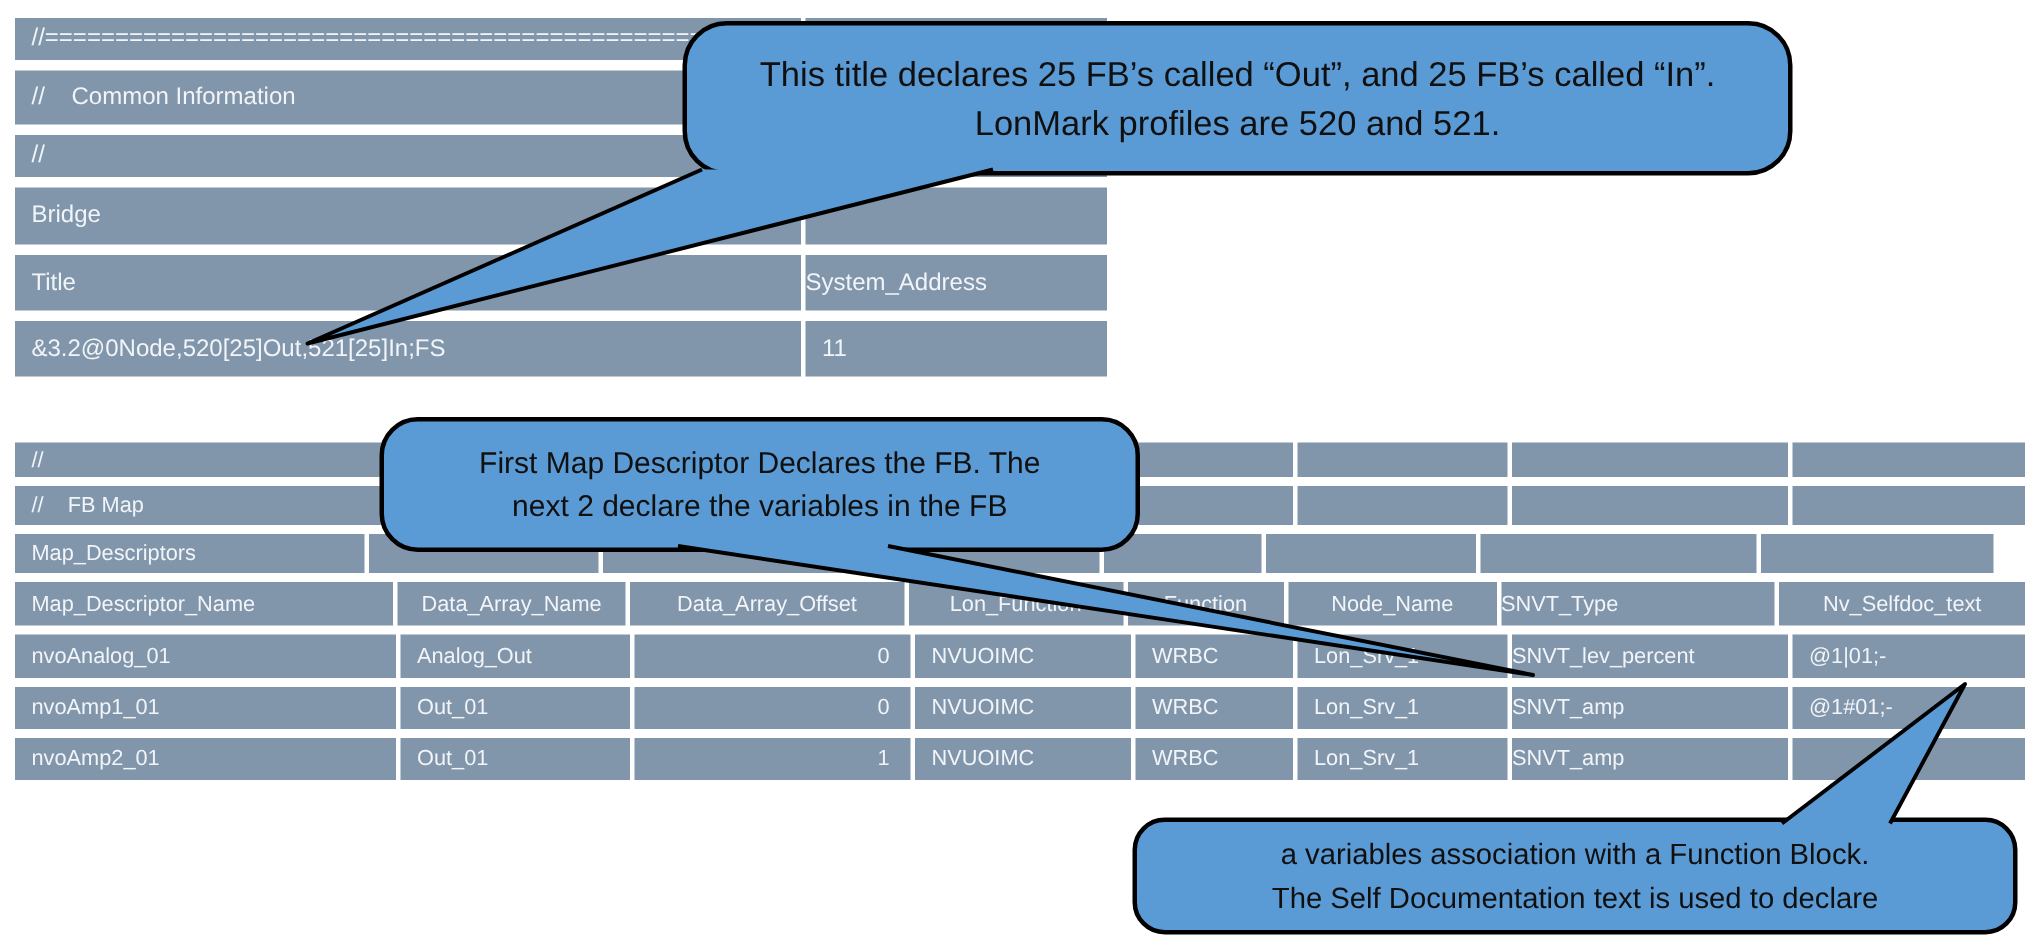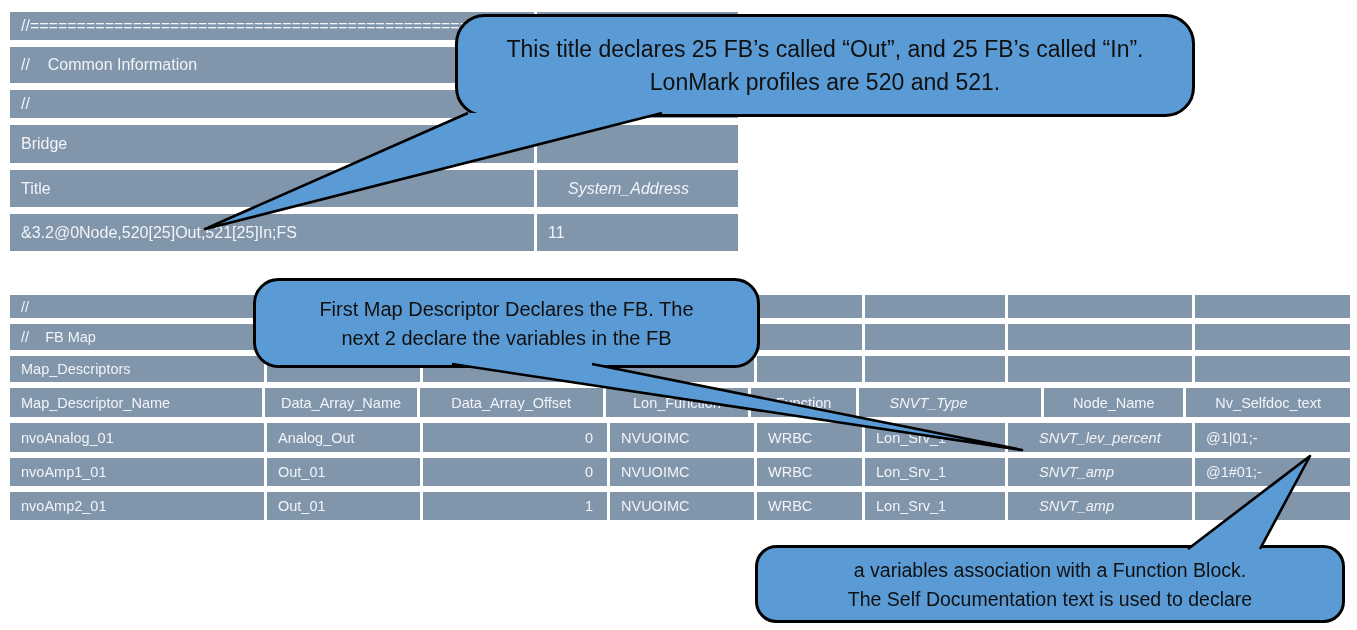--- a/index.html
+++ b/index.html
@@ -6,21 +6,21 @@
   .stage{position:relative;width:1357px;height:630px;background:#ffffff;overflow:hidden;
          font-family:"Liberation Sans", sans-serif;}
   .tbl{position:absolute;}
   .trow{position:absolute;left:0;display:flex;gap:3px;width:100%;}
   .cell{background:#8195AB;color:#F1F4F8;display:flex;align-items:center;
         overflow:hidden;white-space:pre;box-sizing:border-box;padding-left:11px;}
   .t1 .cell{font-size:16px;}
   .t2 .cell{font-size:14.5px;}
   .cell.center{justify-content:center;padding-left:0;}
   .cell.right{justify-content:flex-end;padding-left:0;padding-right:14px;}
-  .cell.pad-lg{padding-left:31px;font-style:italic;}
+  .cell.pad-lg{padding-left:0;}
   .cell.frag{padding-left:66px;}
   .overlay{position:absolute;left:0;top:0;z-index:5;}
   .co-text{position:absolute;z-index:6;display:flex;flex-direction:column;
            align-items:center;justify-content:center;color:#101010;
            font-family:"Liberation Sans", sans-serif;}
   .co-text .line{line-height:1.45;text-align:center;}
   .co1{left:455px;top:16px;width:740px;height:100px;font-size:23px;}
   .co2{left:253px;top:280px;width:507px;height:87px;font-size:20px;}
   .co3{left:755px;top:547px;width:590px;height:75px;font-size:19.5px;}
 </style>
@@ -71,37 +71,37 @@
       <div class="cell" style="width:254px">//    FB Map</div>
       <div class="cell" style="width:153px"></div>
       <div class="cell" style="width:184px"></div>
       <div class="cell" style="width:144px"></div>
       <div class="cell" style="width:105px"></div>
       <div class="cell" style="width:140px"></div>
       <div class="cell" style="width:184px"></div>
       <div class="cell" style="width:155px"></div>
     </div>
     <div class="trow" style="top:61px;height:26px;">
-      <div class="cell" style="width:254px">Map_Descriptors</div>
+      <div class="cell" style="width:233px">Map_Descriptors</div>
       <div class="cell" style="width:153px"></div>
       <div class="cell" style="width:184px"></div>
       <div class="cell" style="width:144px"></div>
       <div class="cell" style="width:105px"></div>
       <div class="cell" style="width:140px"></div>
       <div class="cell" style="width:184px"></div>
       <div class="cell" style="width:155px"></div>
     </div>
     <div class="trow" style="top:93px;height:29px;justify-content:space-between;">
       <div class="cell" style="width:254px">Map_Descriptor_Name</div>
       <div class="cell center" style="width:153px">Data_Array_Name</div>
       <div class="cell center" style="width:184px">Data_Array_Offset</div>
       <div class="cell center" style="width:144px">Lon_Function</div>
       <div class="cell center" style="width:105px">Function</div>
+      <div class="cell center" style="width:140px">Node_Name</div>
       <div class="cell pad-lg" style="width:184px">SNVT_Type</div>
-      <div class="cell center" style="width:140px">Node_Name</div>
       <div class="cell center" style="width:165px">Nv_Selfdoc_text</div>
     </div>
     <div class="trow" style="top:128px;height:29px;border-radius:10px;">
       <div class="cell" style="width:254px">nvoAnalog_01</div>
       <div class="cell" style="width:153px">Analog_Out</div>
       <div class="cell right" style="width:184px">0</div>
       <div class="cell" style="width:144px">NVUOIMC</div>
       <div class="cell" style="width:105px">WRBC</div>
       <div class="cell" style="width:140px">Lon_Srv_1</div>
       <div class="cell pad-lg" style="width:184px">SNVT_lev_percent</div>

